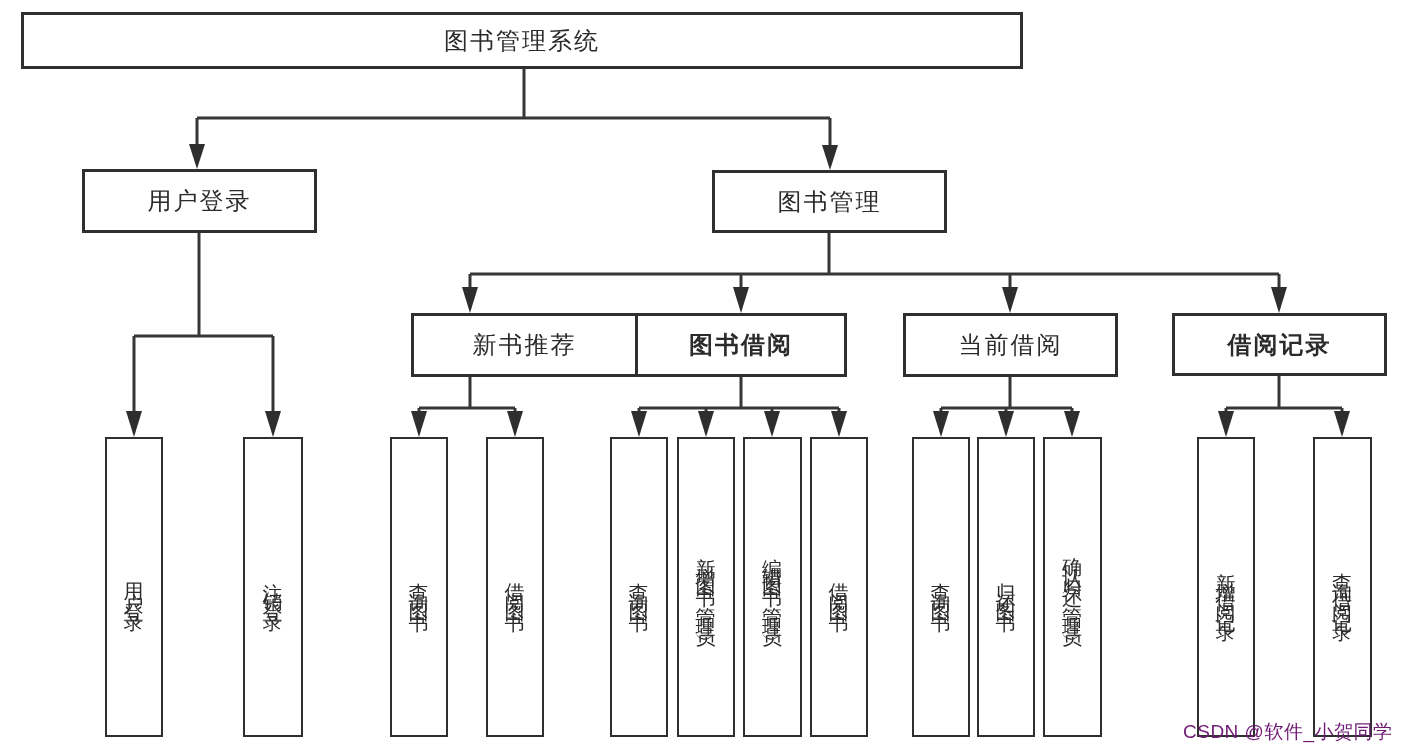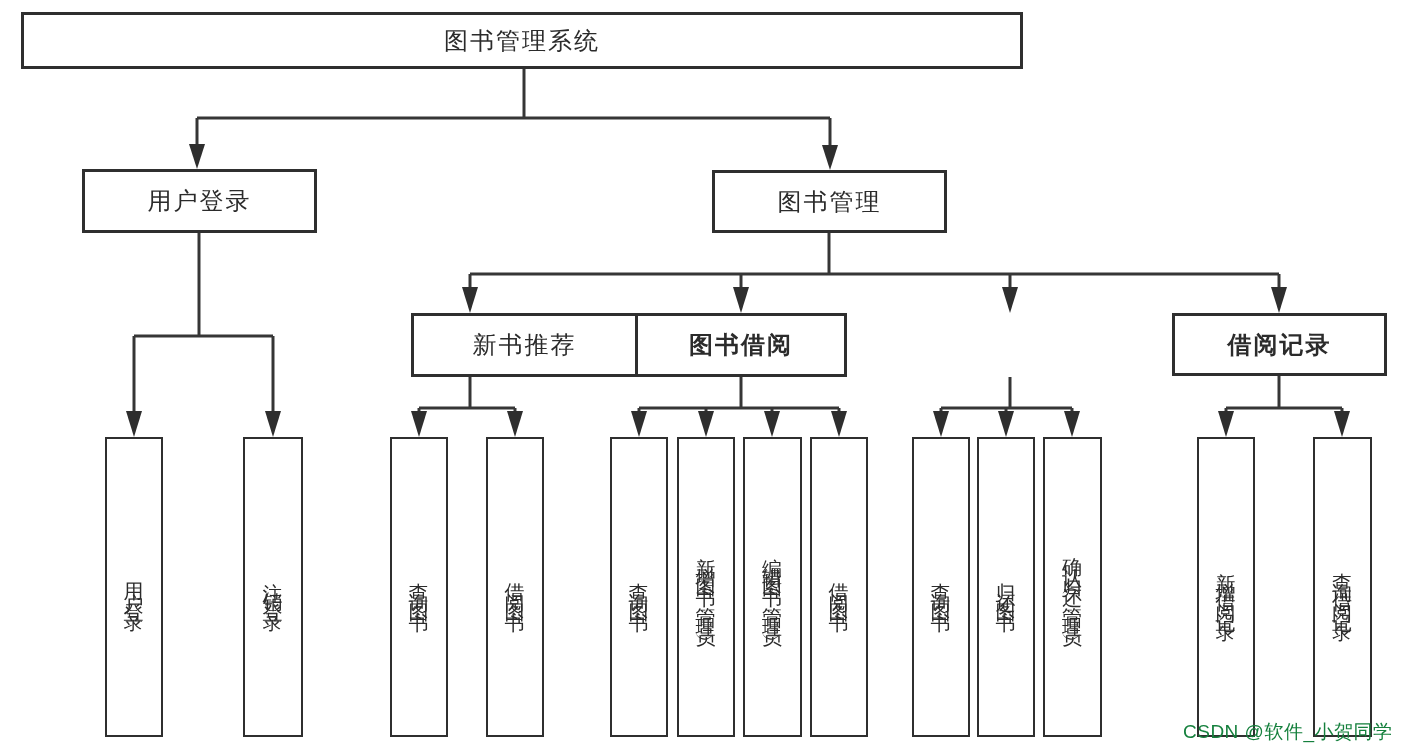--- a/index.html
+++ b/index.html
@@ -48,21 +48,21 @@
     line-height: 1;
     color: #2b2b2b;
     white-space: nowrap;
   }
   .watermark {
     position: absolute;
     left: 1183px;
     top: 719px;
     font-size: 19px;
     letter-spacing: 0.5px;
-    color: #15803d;
+    color: #701a75;
     z-index: 5;
     white-space: nowrap;
   }
 </style>
 </head>
 <body>
 
 <div class="stage">
 
   <svg class="connectors" viewBox="0 0 1405 747" xmlns="http://www.w3.org/2000/svg">
@@ -151,20 +151,23 @@
   <div class="box hbox" style="left:712px; top:170px; width:235px; height:63px;">
     <span>图书管理</span>
   </div>
 
   <div class="box hbox" style="left:363px; top:313px; width:227px; height:64px;margin-left:48px;">
     <span>新书推荐</span>
   </div>
   <div class="box hbox" style="left:635px; top:313px; width:212px; height:64px;font-weight:bold;">
     <span>图书借阅</span>
   </div>
+  <div class="box hbox" style="left:903px; top:313px; width:215px; height:64px;">
+    <span>当前借阅</span>
+  </div>
   <div class="box hbox" style="left:1172px; top:313px; width:215px; height:63px;font-weight:bold;">
     <span>借阅记录</span>
   </div>
 
   <div class="box leaf" style="left:105px; top:437px; width:58px; height:300px;">
     <span class="vtext">用户登录</span>
   </div>
   <div class="box leaf" style="left:243px; top:437px; width:60px; height:300px;">
     <span class="vtext">注销登录</span>
   </div>

